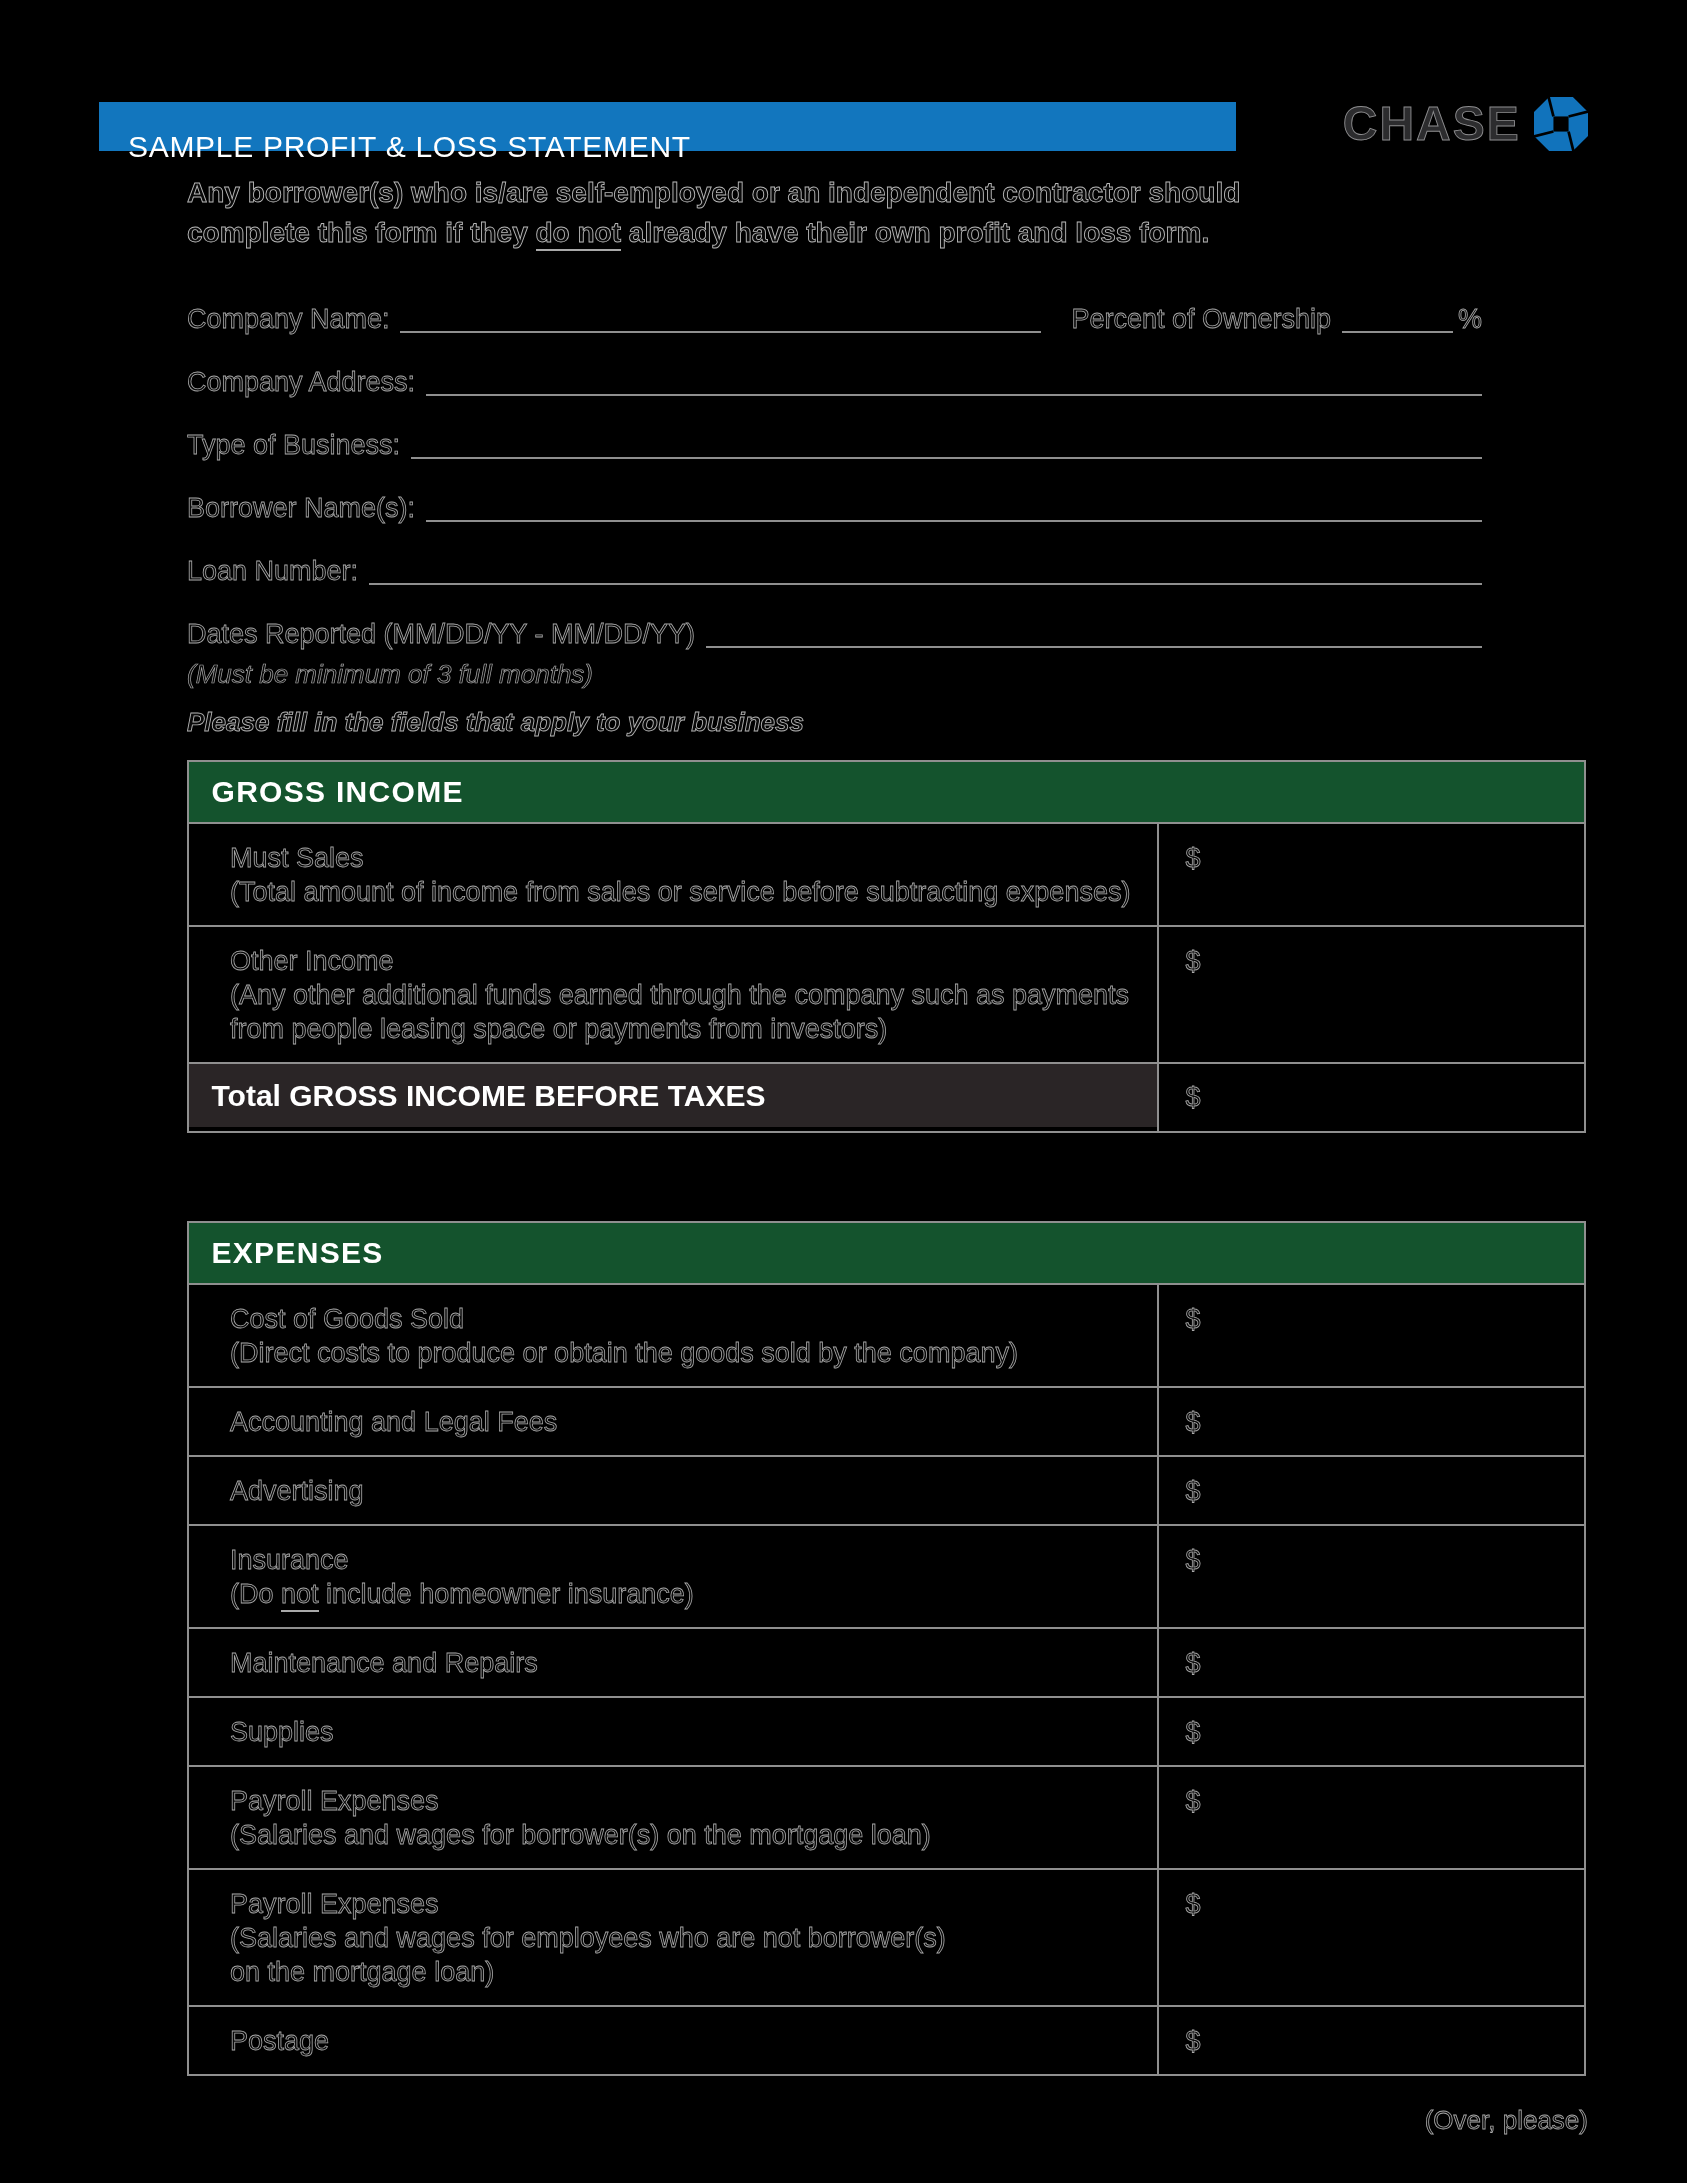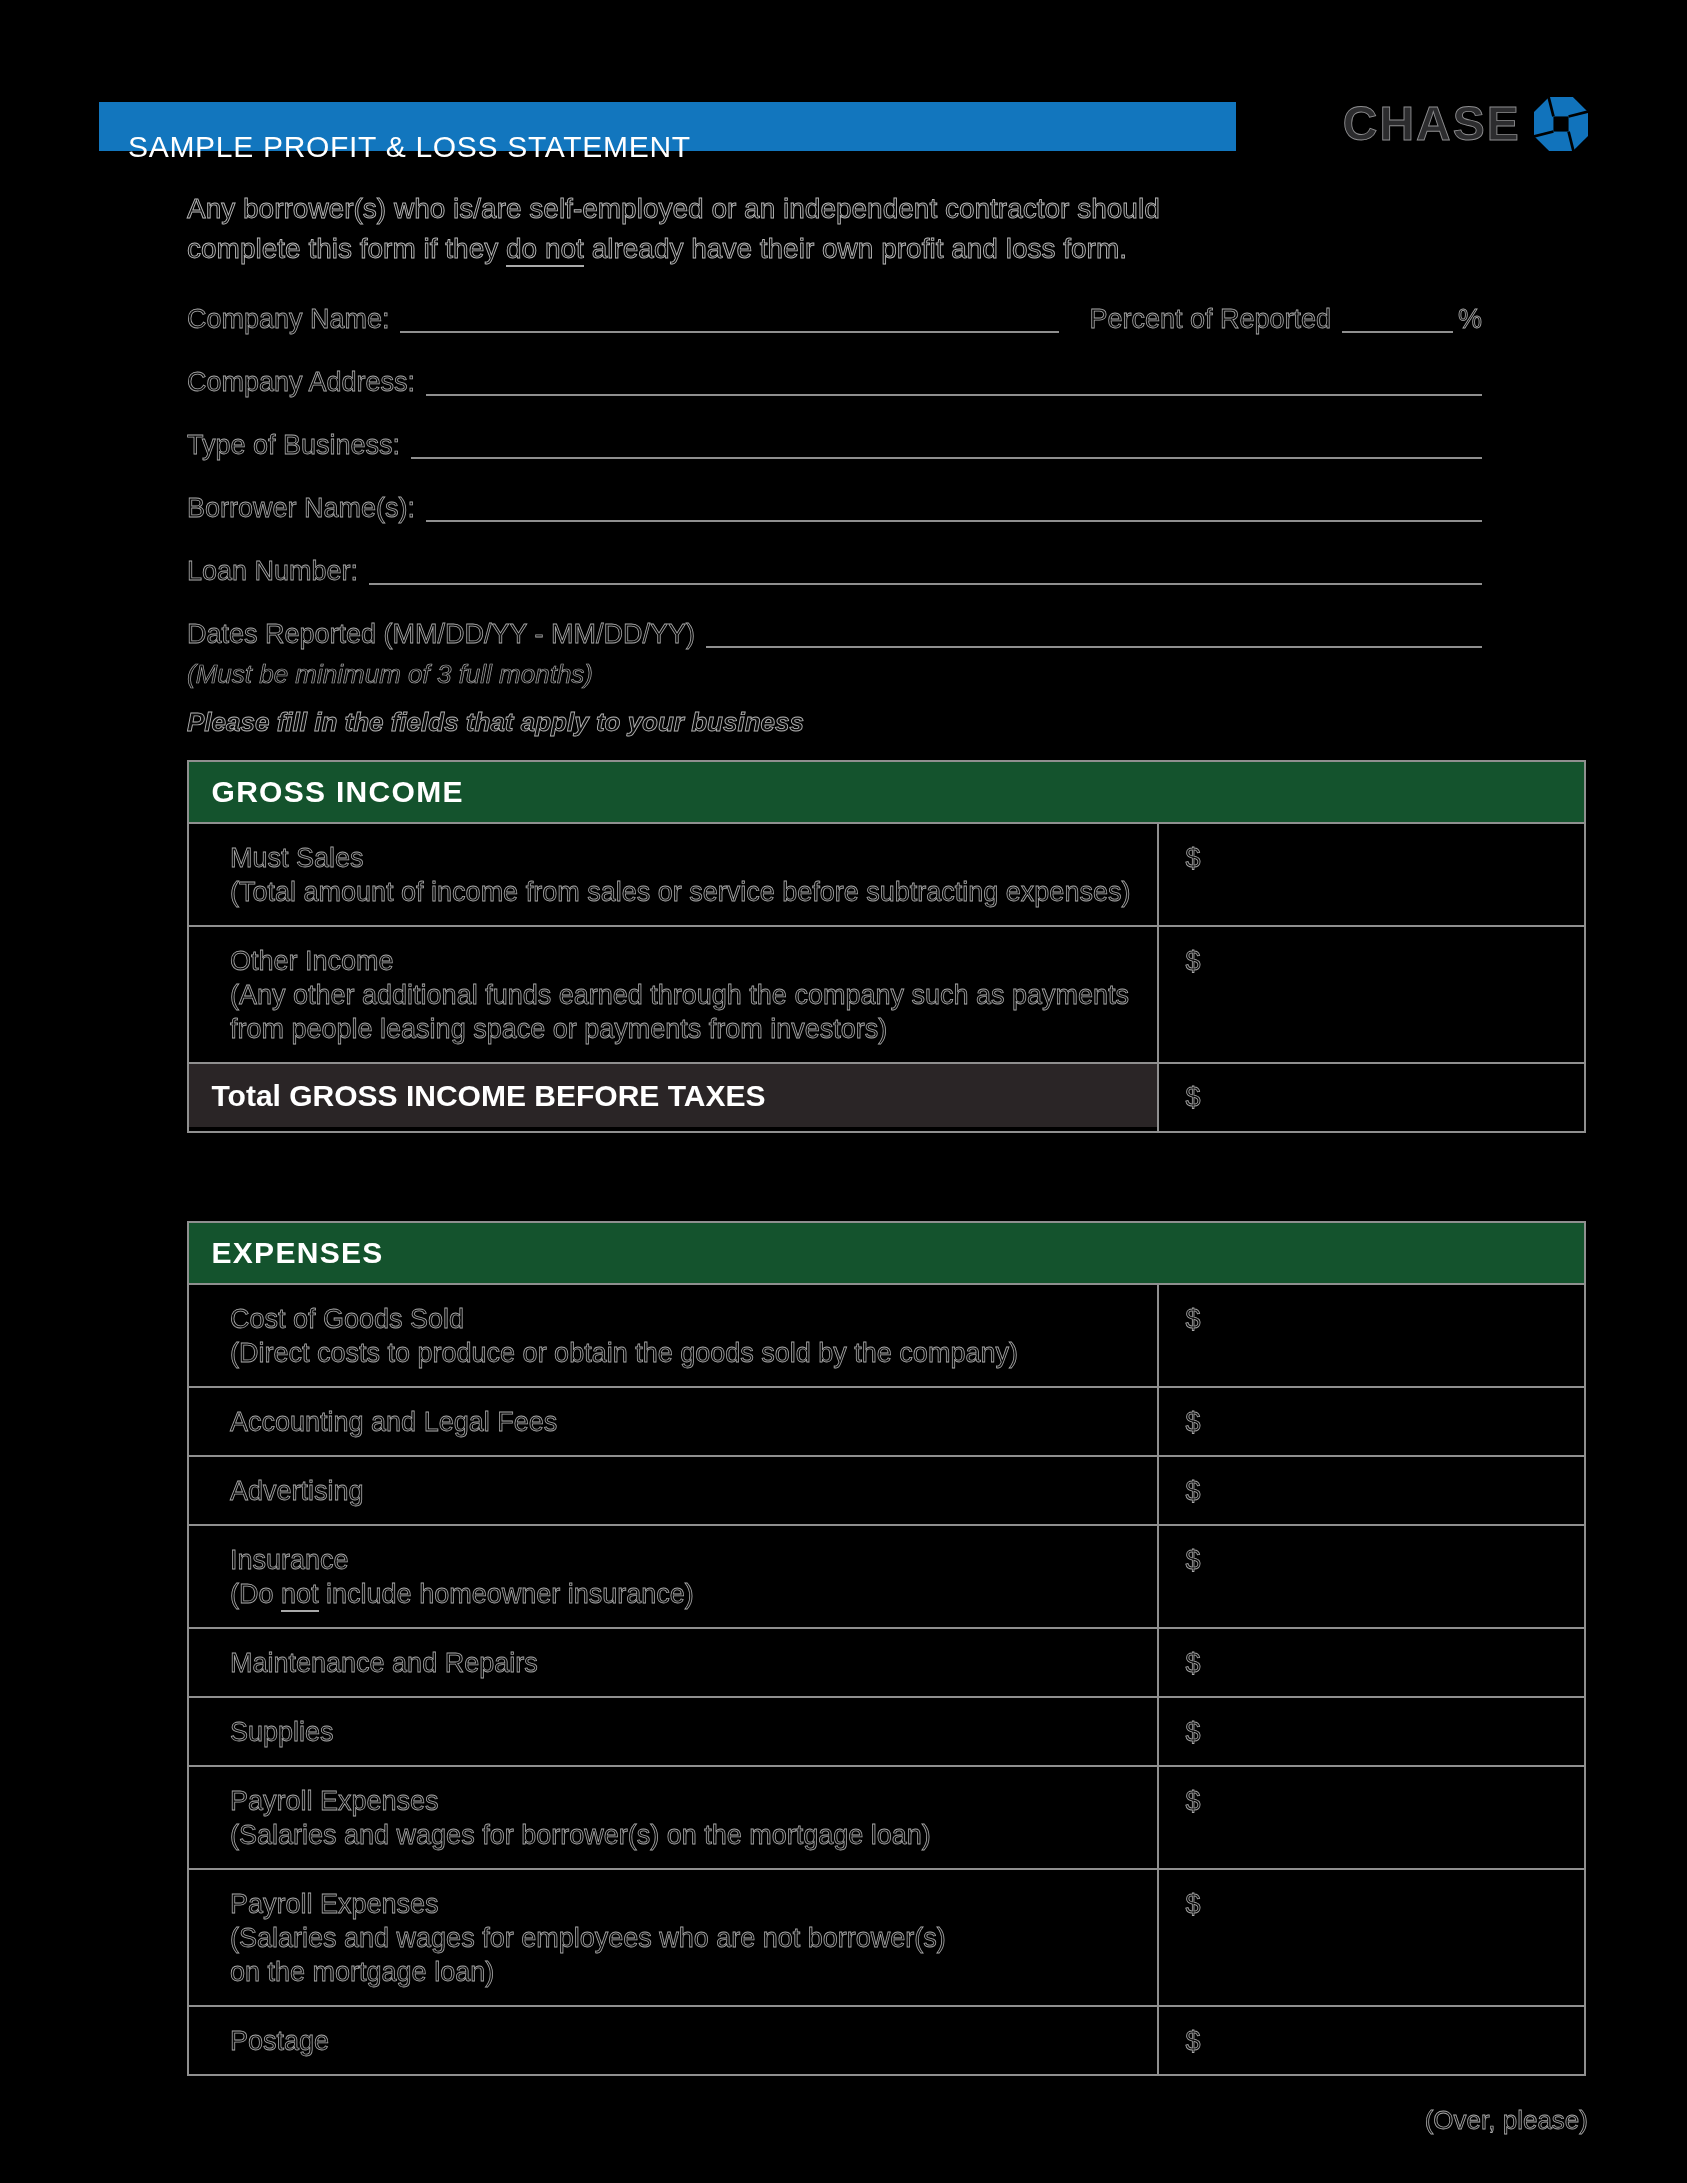--- a/index.html
+++ b/index.html
@@ -2,21 +2,21 @@
 <html style="font-size:10.6px"><head>
 <meta charset="utf-8">
 <style>
   html,body{margin:0;padding:0;background:#000;}
   .page{position:relative;width:1687px;height:2183px;background:#000;overflow:hidden;
         font-family:"Liberation Sans",sans-serif;}
   .nowrap{white-space:nowrap;}
 
   
   .ghost{color:#0a0a0a;-webkit-text-stroke:0.8px #a9a9a9;}
-  .ghost-b{color:#0a0a0a;-webkit-text-stroke:0.9px #b8b8b8;font-weight:normal;margin-top:16px;}
+  .ghost-b{color:#0a0a0a;-webkit-text-stroke:0.9px #b8b8b8;font-weight:bold;}
   .ghost-i{color:#0a0a0a;-webkit-text-stroke:0.7px #a9a9a9;font-style:italic;}
   .ghost-bi{color:#0a0a0a;-webkit-text-stroke:0.9px #b4b4b4;font-style:italic;font-weight:bold;}
   .u{border-bottom:2px solid #a9a9a9;padding-bottom:1.3px;}
 
   .titlebar{position:absolute;left:99px;top:102px;width:1137px;height:49px;background:#1276be;
             display:flex;align-items:center;padding-left:29px;box-sizing:border-box;}
   .titlebar span{color:#ffffff;font-weight:normal;font-size:30px;letter-spacing:0.7px;white-space:nowrap;margin-top:41px;}
 
   .brand{position:absolute;top:93px;left:1307px;width:281px;height:61px;
          display:flex;align-items:center;justify-content:flex-end;gap:13.2px;}
@@ -77,21 +77,21 @@
 
   <div class="intro ghost-b">
     <div class="nowrap">Any borrower(s) who is/are self-employed or an independent contractor should</div>
     <div class="nowrap"><span>complete this form if they </span><span class="u">do not</span><span> already have their own profit and loss form.</span></div>
   </div>
 
   <div class="fields">
     <div class="frow">
       <span class="flabel ghost">Company Name:</span>
       <span class="fill"></span>
-      <span class="flabel ghost pct">Percent of Reported</span>
+      <span class="flabel ghost pct">Percent of Ownership</span>
       <span class="fill short"></span>
       <span class="flabel ghost pcts">%</span>
     </div>
     <div class="frow">
       <span class="flabel ghost">Company Address:</span>
       <span class="fill"></span>
     </div>
     <div class="frow">
       <span class="flabel ghost">Type of Business:</span>
       <span class="fill"></span>

